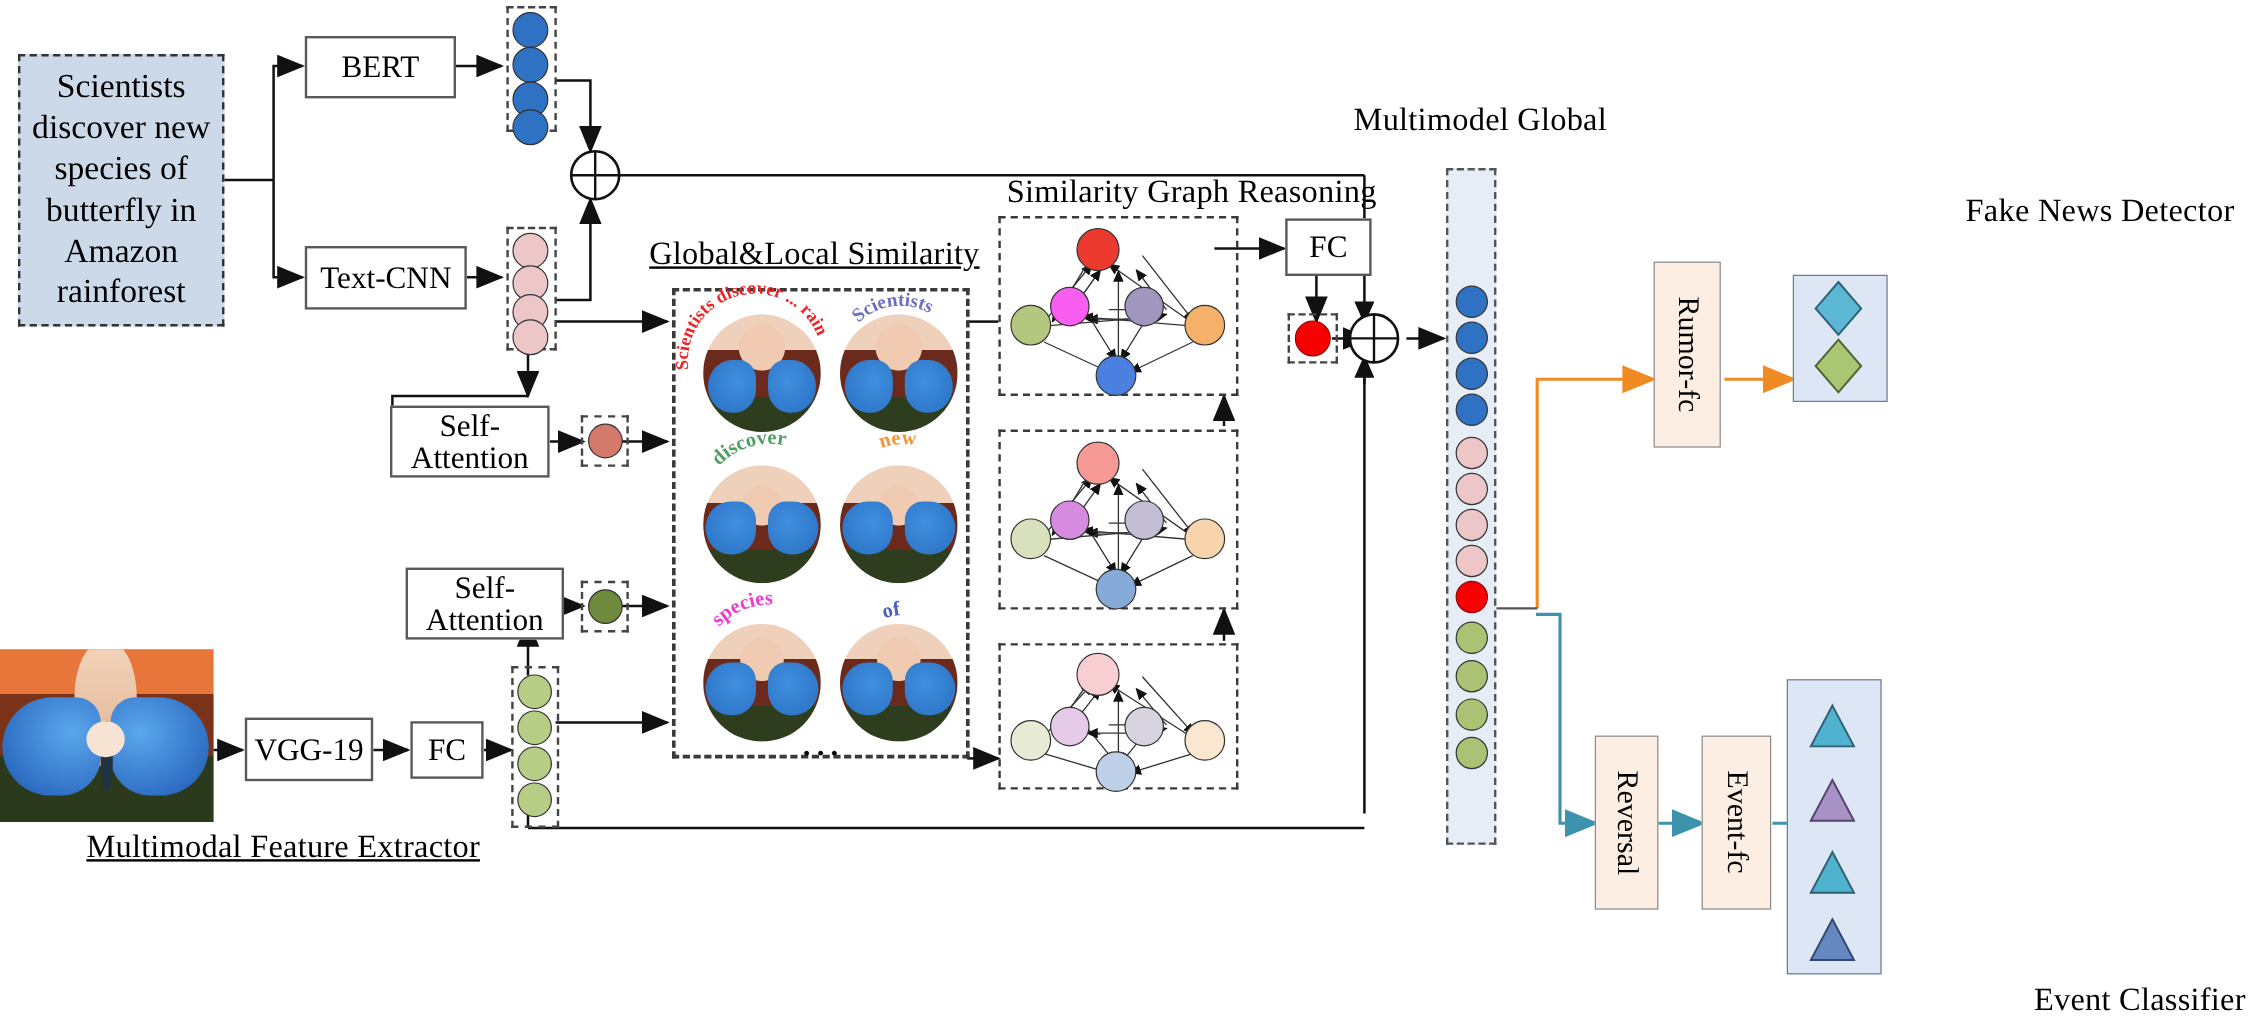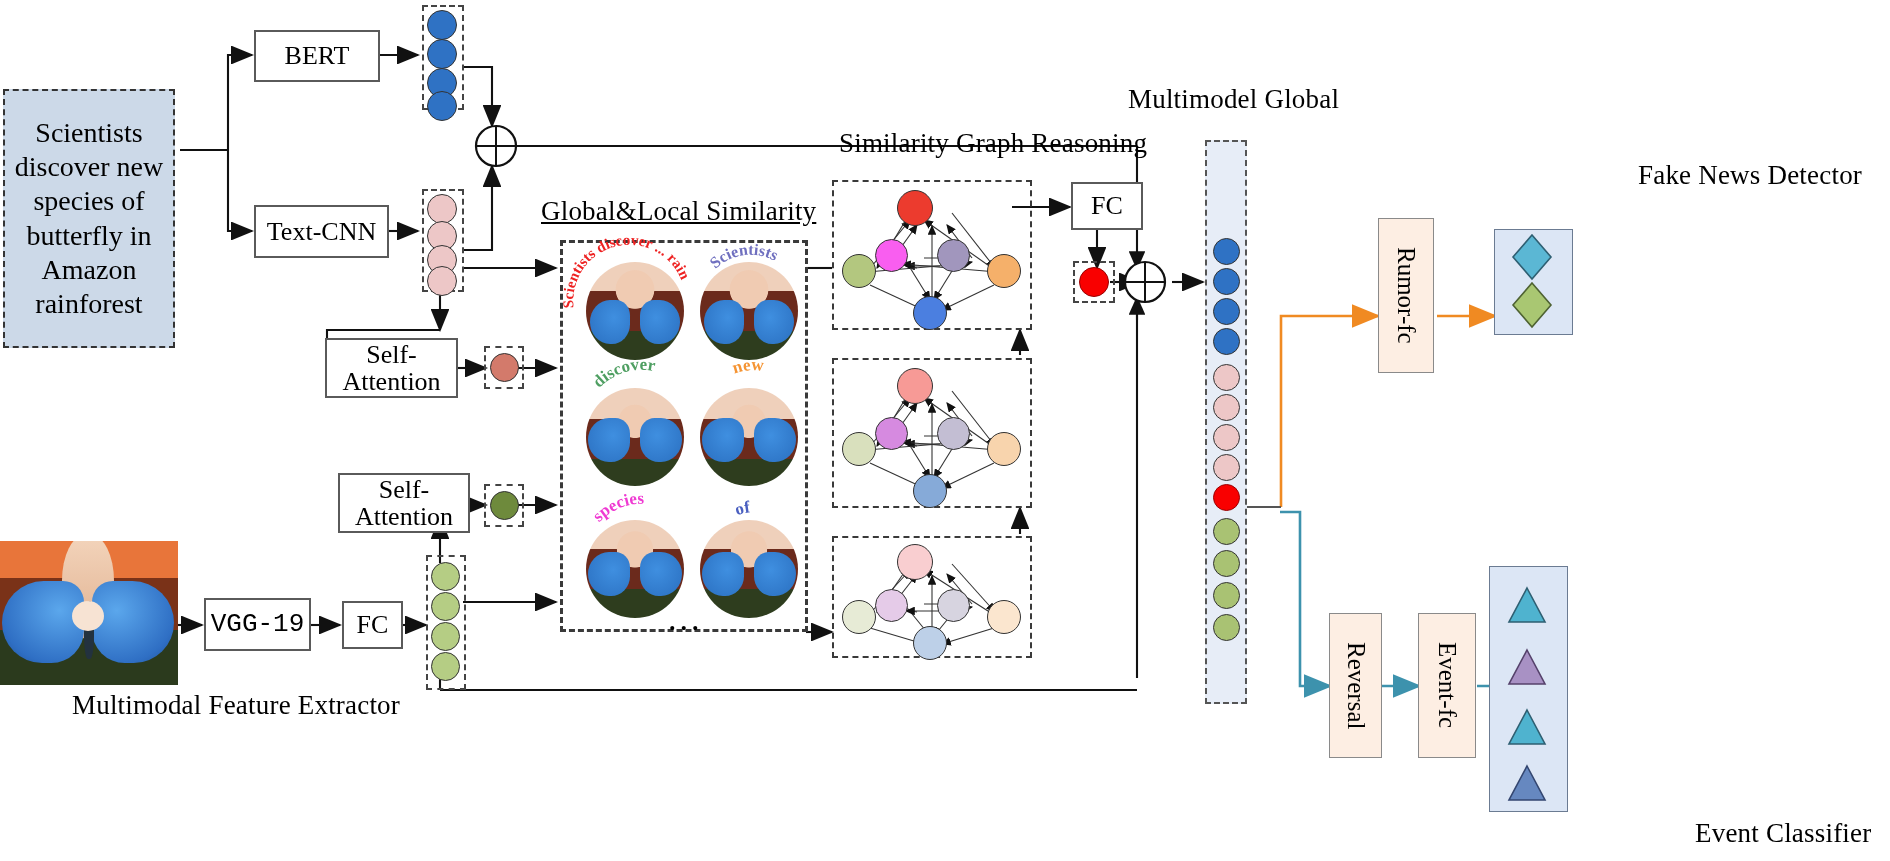--- a/index.html
+++ b/index.html
@@ -109,29 +109,29 @@
   <g stroke="#3d92ad" stroke-width="2.6" fill="none">
     <path d="M1280,512 L1300,512 L1300,686 L1330,686" marker-end="url(#ahB)"></path>
     <path d="M1381,686 L1419,686" marker-end="url(#ahB)"></path>
     <path d="M1477,686 L1519,686" marker-end="url(#ahB)"></path>
   </g>
   <g stroke="#555" stroke-width="1.8" fill="none">
     <path d="M1245,507 L1281,507"></path>
   </g>
 </svg>
 
-<div class="inputtext" style="left:3px;top:45px;width:172px;height:259px;margin-top:44px;">Scientists discover new species of butterfly in Amazon rainforest</div>
+<div class="inputtext" style="left:15px;top:45px;width:172px;height:227px;">Scientists discover new species of butterfly in Amazon rainforest</div>
 
 <div class="box" style="left:254px;top:30px;width:126px;height:52px;">BERT</div>
 <div class="box" style="left:254px;top:205px;width:135px;height:53px;">Text-CNN</div>
 <div class="box" style="left:325px;top:338px;width:133px;height:60px;white-space:pre-line;">Self-
 Attention</div>
 <div class="box" style="left:338px;top:473px;width:132px;height:60px;white-space:pre-line;">Self-
 Attention</div>
-<div class="box" style="left:204px;top:598px;width:107px;height:53px;font-family:Liberation Mono, monospace;">VGG-19</div>
+<div class="box" style="left:204px;top:598px;width:107px;height:53px;">VGG-19</div>
 <div class="box" style="left:342px;top:601px;width:61px;height:48px;">FC</div>
 <div class="box" style="left:1071px;top:182px;width:72px;height:48px;">FC</div>
 
 <div class="boxd" style="left:422px;top:5px;width:42px;height:105px;border-style:dashed;"></div>
 <div class="dot" style="left:427px;top:10px;width:30px;height:30px;background:#2f72c4;"></div>
 <div class="dot" style="left:427px;top:39px;width:30px;height:30px;background:#2f72c4;"></div>
 <div class="dot" style="left:427px;top:68px;width:30px;height:30px;background:#2f72c4;"></div>
 <div class="dot" style="left:427px;top:91px;width:30px;height:30px;background:#2f72c4;"></div>
 
 <div class="boxd" style="left:422px;top:189px;width:42px;height:103px;"></div>
@@ -220,21 +220,21 @@
     <textPath href="#arc3" startOffset="12">discover</textPath></text>
   <text font-size="17" font-weight="bold" fill="#f59433" font-family="Liberation Serif, serif">
     <textPath href="#arc4" startOffset="28">new</textPath></text>
   <text font-size="17" font-weight="bold" fill="#ef3ad2" font-family="Liberation Serif, serif">
     <textPath href="#arc5" startOffset="12">species</textPath></text>
   <text font-size="17" font-weight="bold" fill="#4a5fc0" font-family="Liberation Serif, serif">
     <textPath href="#arc6" startOffset="20">of</textPath></text>
 </svg>
 <div class="dots3" style="left:668px;top:600px;">...</div>
 
-<div class="lbl abs" style="left:839px;top:128px;text-align:right;">Similarity Graph Reasoning</div>
+<div class="lbl abs" style="left:839px;top:144px;text-align:right;">Similarity Graph Reasoning</div>
 
 <div class="boxdd" style="left:832px;top:180px;width:200px;height:150px;"></div>
 <svg width="200" height="150" class="abs" style="left:832px;top:180px;">
   <g stroke="#333" stroke-width="1.1" fill="none" marker-end="url(#ahs)">
     <path d="M30,98 L78,40"></path>
       <path d="M170,95 L92,40"></path>
       <path d="M100,135 L100,46"></path>
     <path d="M60,80 L85,45"></path>
       <path d="M140,78 L115,45"></path>
     <path d="M78,33 L45,88"></path>
@@ -365,13 +365,13 @@
 <div class="lbl abs" style="left:1659px;top:818px;margin-left:36px;">Event Classifier</div>
 
 <div class="abs" style="left:0px;top:541px;width:178px;height:144px;overflow:hidden;background:
      linear-gradient(180deg,#e8753a 0 26%,#7a3218 26% 62%,#2b3a1d 62% 100%);">
   <div class="abs" style="left:62px;top:-6px;width:52px;height:104px;border-radius:44% 44% 50% 50%;background:linear-gradient(180deg,#f3d4bb,#e0b190);"></div>
   <div class="abs" style="left:2px;top:40px;width:82px;height:82px;border-radius:56% 28% 44% 54%;background:radial-gradient(ellipse at 70% 36%,#5ba7ec,#2f6fc4 72%,#1f4f96);"></div>
   <div class="abs" style="left:92px;top:40px;width:82px;height:82px;border-radius:28% 56% 54% 44%;background:radial-gradient(ellipse at 30% 36%,#5ba7ec,#2f6fc4 72%,#1f4f96);"></div>
   <div class="abs" style="left:84px;top:60px;width:10px;height:58px;border-radius:40%;background:#23323f;"></div>
   <div class="abs" style="left:72px;top:60px;width:32px;height:30px;border-radius:50%;background:#f7e3d3;"></div>
 </div>
-<div class="lbl abs" style="left:72px;top:690px;">Multimodal Feature Extractor</div>
+<div class="lbl abs" style="left:72px;top:690px;text-decoration:underline;">Multimodal Feature Extractor</div>
 
 </body></html>

